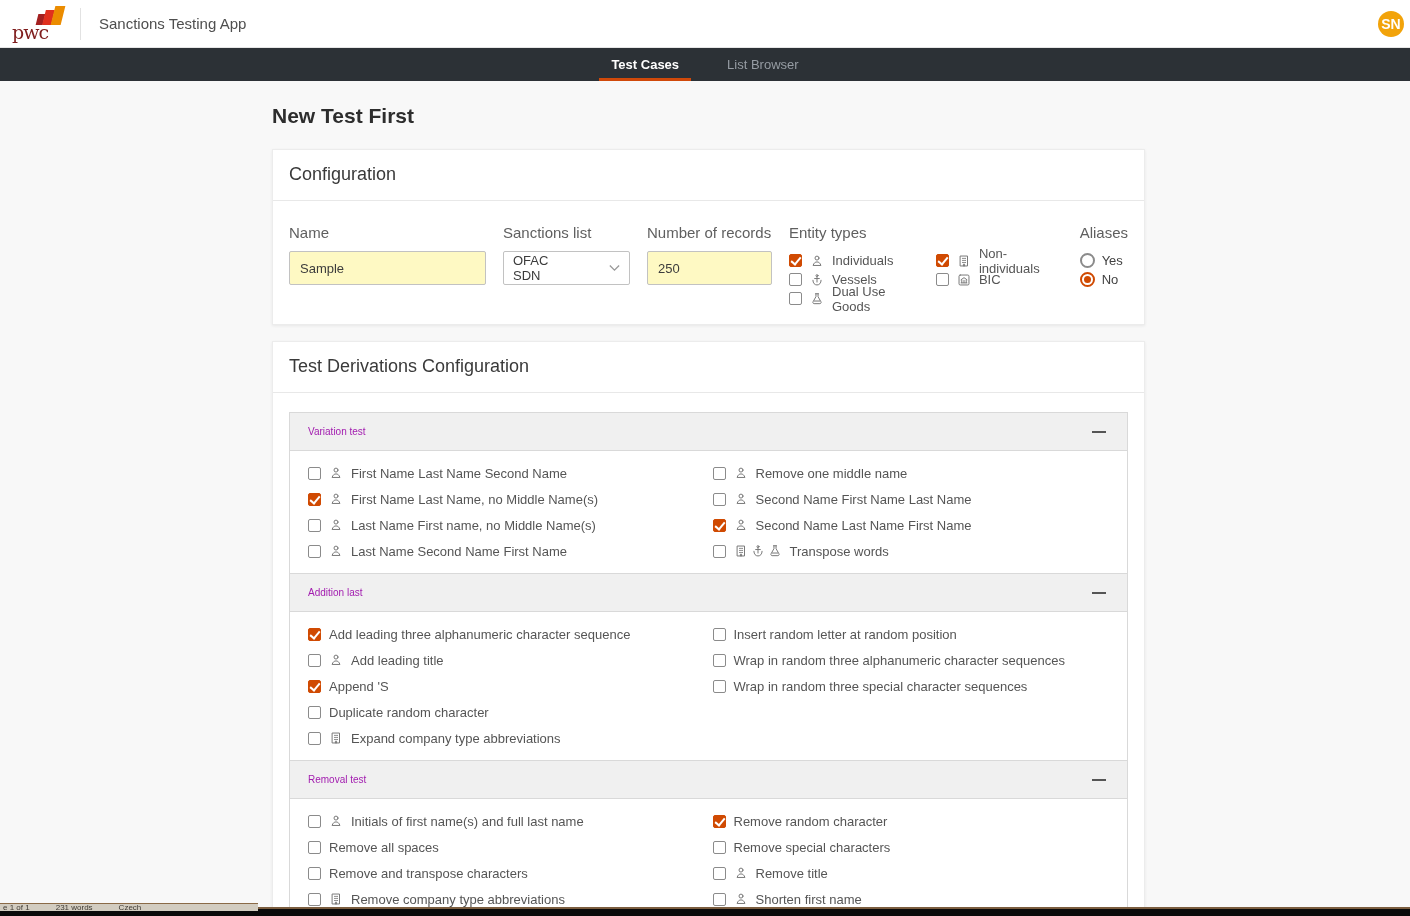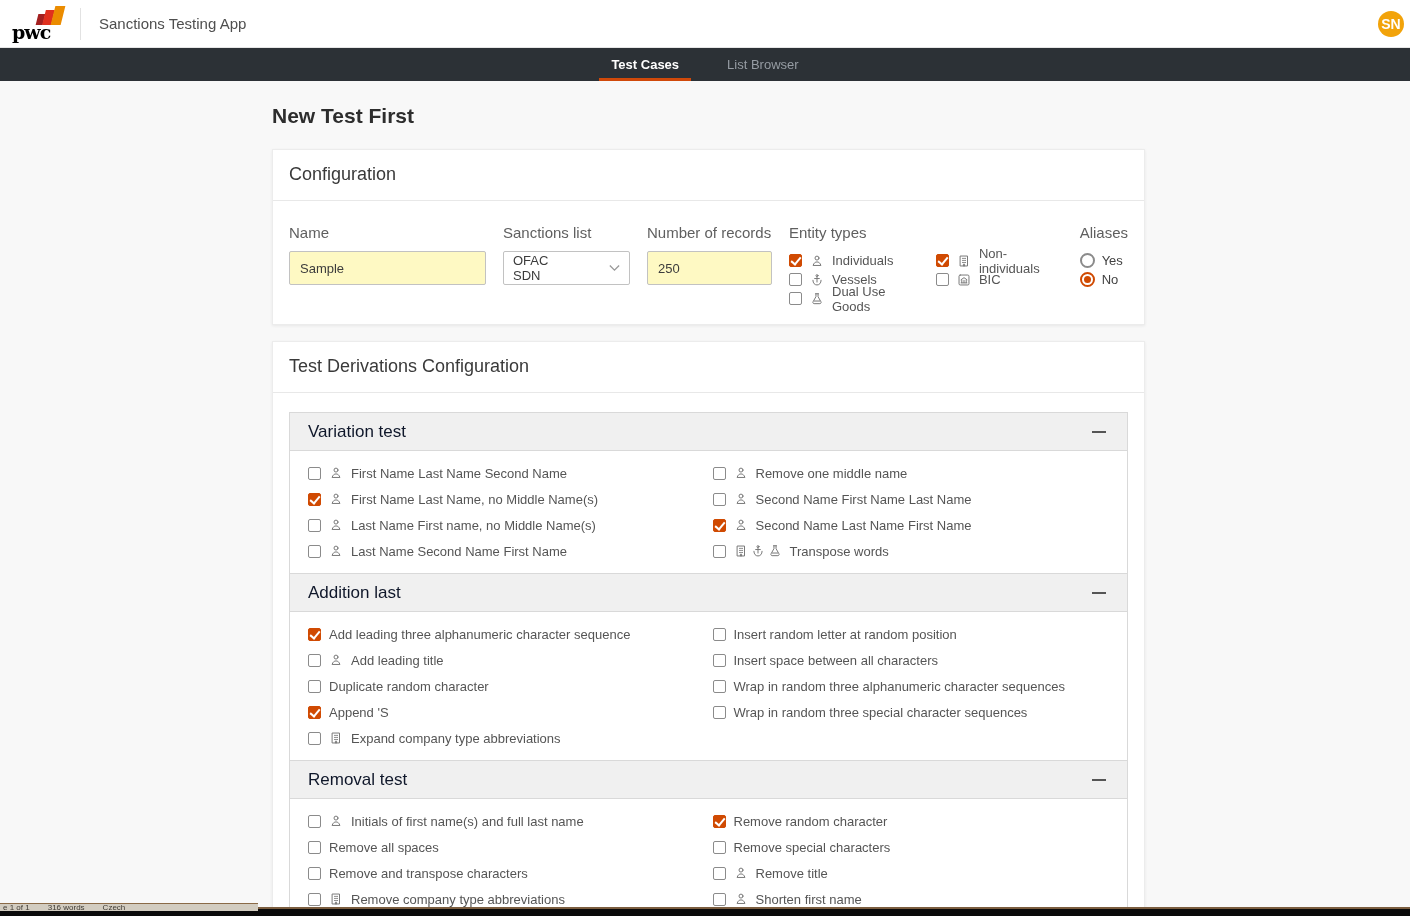--- a/index.html
+++ b/index.html
@@ -4,21 +4,21 @@
 <style>
   * { margin:0; padding:0; box-sizing:border-box; }
   html,body { width:1410px; height:916px; overflow:hidden; background:#f8f8f8;
     font-family:"Liberation Sans","DejaVu Sans",sans-serif; }
 
   
   .topbar { height:48px; background:#fff; border-bottom:1px solid #e6e6e6;
     display:flex; align-items:center; padding-left:10px; position:relative; }
   .logo { position:relative; width:58px; height:44px; }
   .logo-text { position:absolute; left:2px; bottom:3px; font-family:"DejaVu Serif","Liberation Serif",serif;
-    font-weight:700; font-size:19px; color:#000000; letter-spacing:-1px; }
+    font-weight:400; font-size:19px; color:#7f1d1d; letter-spacing:-1px; }
   .mark { position:absolute; top:4px; left:27px; width:27px; height:19px; }
   .mark i { position:absolute; bottom:0; transform:skewX(-14deg); }
   .mark .m1 { left:0;  width:7px;  height:11px; background:#a32020; }
   .mark .m2 { left:7px; width:9px; height:15px; background:#e0301e; }
   .mark .m3 { left:16px; width:10px; height:19px; background:#eb8c00; }
   .vdiv { width:1px; height:32px; background:#e2e2e2; margin:0 18px 0 12px; }
   .app-title { font-size:15px; color:#4f4f4f; }
   .avatar { margin-left:auto; margin-right:6px; width:26px; height:26px; border-radius:50%;
     background:#f2a30a; color:#fff; font-size:14px; font-weight:700;
     display:flex; align-items:center; justify-content:center; cursor:pointer; }
@@ -68,29 +68,29 @@
   .icon { width:14px; height:14px; display:flex; }
   .icon svg { width:14px; height:14px; stroke:#777; fill:none; stroke-width:1.7;
     stroke-linecap:round; stroke-linejoin:round; }
 
   
   .panels { padding:19px 16px 0; }
   .panel { border:1px solid #d9d9d9; }
   .panel + .panel { margin-top:-1px; }
   .panel-header { height:38px; background:#f0f0f0; border-bottom:1px solid #d9d9d9;
     display:flex; align-items:center; padding:0 21px 0 18px; cursor:pointer; }
-  .panel-title { font-size:17px; color:#0f172a; }
+  .panel-title { font-size:10px; color:#a21caf; }
   .minus-icon { margin-left:auto; width:14px; border-top:2px solid #555; cursor:pointer; }
   .panel-body { display:grid; grid-template-columns:1fr 1fr; padding:9px 10px 9px 18px; background:#fff; }
   .panel-body .check-row { height:26px; }
 
   
   .statusbar { position:fixed; left:0; right:0; bottom:0; height:13px; display:flex; z-index:9; }
   .sb-left { width:258px; height:13px; background:#d2ccc0; border-top:1px solid #8a6a47;
-    border-bottom:5px solid #0a0a0a; display:flex; gap:18px; align-items:center;
+    border-bottom:5px solid #0a0a0a; display:flex; gap:26px; align-items:center;
     padding-left:3px; font-size:8px; color:#3f3a33; white-space:nowrap; overflow:hidden; }
   .sb-right { flex:1; height:13px;
     background:linear-gradient(to bottom, rgba(0,0,0,0) 0 4px, #7b5d3f 4px 6px, #0a0a0a 6px 13px); }
 </style>
 </head>
 <body>
 
 <header class="topbar">
   <div class="logo">
     <div class="mark">
@@ -381,29 +381,29 @@
                     <svg viewBox="0 0 24 24">
                       <circle cx="12" cy="7" r="3.4"></circle>
                       <path d="M5.5 19c1.2-3.8 3.6-5.4 6.5-5.4s5.3 1.6 6.5 5.4z"></path>
                     </svg>
                   </span>
                 </span>
     <span class="check-label">Add leading title</span>
   </div>
 
   <div class="check-row">
+    <span class="cbx checked"></span>
+
+    <span class="check-label">Append 'S</span>
+  </div>
+
+  <div class="check-row">
     <span class="cbx"></span>
 
     <span class="check-label">Duplicate random character</span>
-  </div>
-
-  <div class="check-row">
-    <span class="cbx checked"></span>
-
-    <span class="check-label">Append 'S</span>
   </div>
 
   <div class="check-row">
     <span class="cbx"></span>
     <span class="icons">
                   <span class="icon">
                     <svg viewBox="0 0 24 24">
                       <rect x="6" y="3.5" width="12" height="17"></rect>
                       <path d="M9.5 7.5h1.6M13 7.5h1.6M9.5 11h1.6M13 11h1.6M9.5 14.5h1.6M13 14.5h1.6M11 20.5v-3h2v3"></path>
                     </svg>
@@ -412,25 +412,20 @@
     <span class="check-label">Expand company type abbreviations</span>
   </div>
 </div>
       <div class="col">
   <div class="check-row">
     <span class="cbx"></span>
 
     <span class="check-label">Insert random letter at random position</span>
   </div>
 
-  <div class="check-row">
-    <span class="cbx"></span>
-
-    <span class="check-label">Insert space between all characters</span>
-  </div>
 
   <div class="check-row">
     <span class="cbx"></span>
 
     <span class="check-label">Wrap in random three alphanumeric character sequences</span>
   </div>
 
   <div class="check-row">
     <span class="cbx"></span>
 
@@ -527,17 +522,17 @@
     </div>
   </div>
 </div>
 
   </section>
 </main>
 
 <div class="statusbar">
   <div class="sb-left">
     <span>e 1 of 1</span>
-    <span>316 words</span>
+    <span>231 words</span>
     <span>Czech</span>
   </div>
   <div class="sb-right"></div>
 </div>
 
 </body></html>

